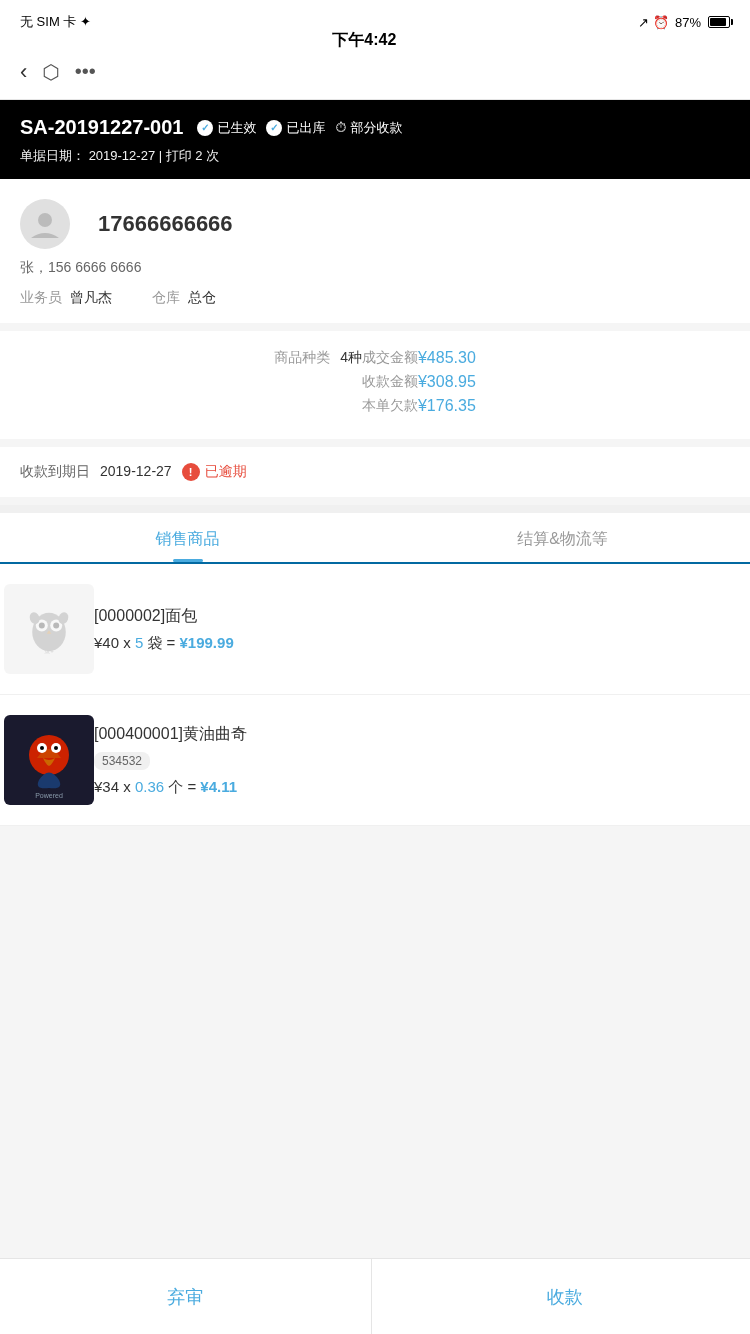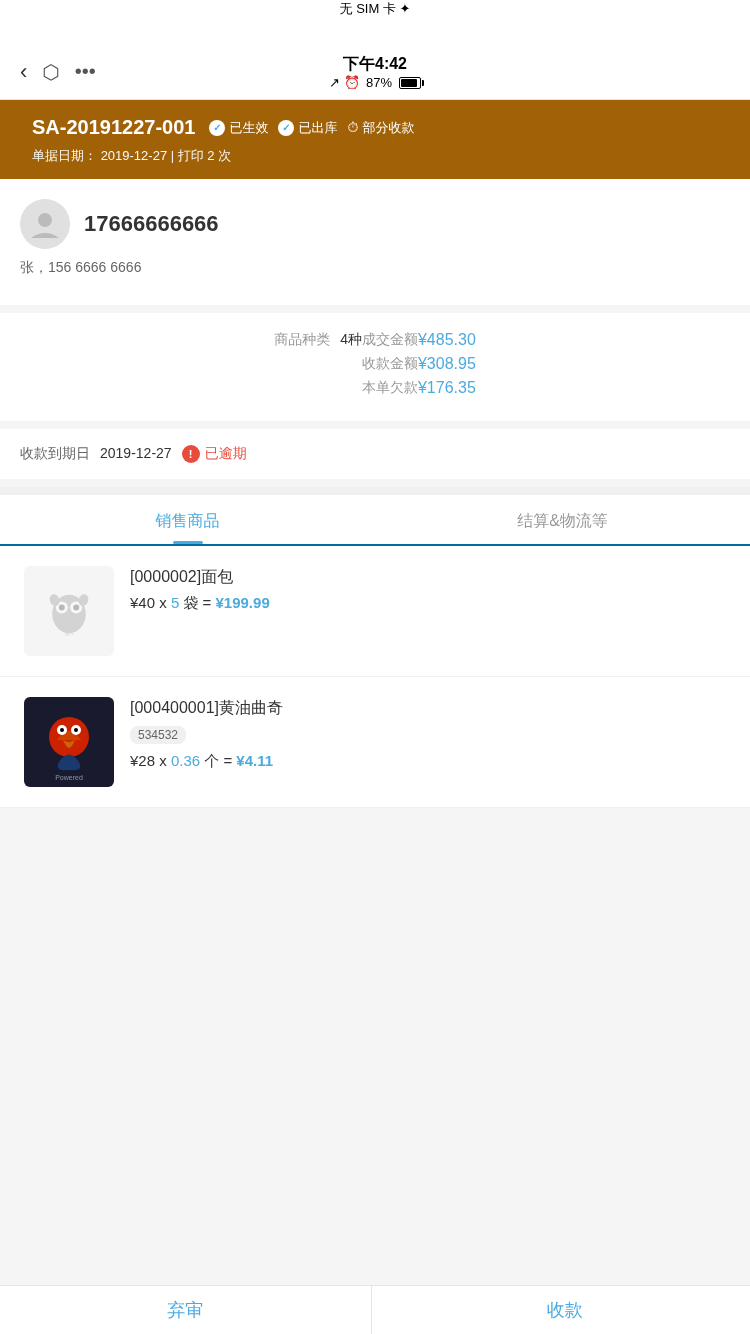--- a/index.html
+++ b/index.html
@@ -15,21 +15,20 @@
     
     .status-bar {
       display: flex;
       justify-content: space-between;
       align-items: center;
       background: #fff;
       padding: 0 20px;
       height: 44px;
       font-size: 14px;
       font-weight: 500;
-      flex-direction: column;
     }
     .status-left { font-size: 13px; color: #000; }
     .status-center { font-size: 16px; font-weight: 600; color: #000; margin-top: 36px; }
     .status-right { display: flex; align-items: center; gap: 5px; font-size: 13px; color: #000; }
     .battery-icon {
       display: inline-block;
       width: 22px; height: 12px;
       border: 1.5px solid #000;
       border-radius: 2px;
       position: relative;
@@ -80,22 +79,22 @@
       align-items: center;
     }
     .nav-action-icon {
       font-size: 20px;
       color: #555;
       cursor: pointer;
     }
 
     
     .order-header {
-      background: #a16207;
-      padding: 16px 32px 14px;
+      background: #000000;
+      padding: 16px 20px 14px;
     }
     .order-header-top {
       display: flex;
       align-items: center;
       gap: 14px;
       margin-bottom: 8px;
     }
     .order-id {
       font-size: 20px;
       font-weight: 700;
@@ -136,21 +135,21 @@
 
     
     .customer-section {
       background: #fff;
       padding: 20px 20px 16px;
       margin-bottom: 8px;
     }
     .customer-top {
       display: flex;
       align-items: center;
-      gap: 14px;
+      gap: 28px;
       margin-bottom: 10px;
     }
     .customer-avatar {
       width: 50px; height: 50px;
       border-radius: 50%;
       background: #e0e0e0;
       display: flex;
       align-items: center;
       justify-content: center;
       font-size: 24px;
@@ -302,24 +301,23 @@
       background: #4AABDF;
       border-radius: 2px;
     }
 
     
     .product-list {
       background: #fff;
     }
     .product-item {
       display: flex;
-      align-items: flex-start;
-      padding: 20px 24px;
+      align-items: center;
+      padding: 20px 4px;
       border-bottom: 1px solid #f0f0f0;
-      gap: 16px;
     }
     .product-image {
       width: 90px; height: 90px;
       background: #f5f5f5;
       border-radius: 6px;
       display: flex;
       align-items: center;
       justify-content: center;
       flex-shrink: 0;
       overflow: hidden;
@@ -361,21 +359,21 @@
     }
 
     
     .bottom-bar {
       position: fixed;
       bottom: 0; left: 0;
       width: 750px;
       background: #fff;
       border-top: 1px solid #e5e5e5;
       display: flex;
-      height: 49px;
+      height: 76px;
       gap: 8px;
     }
     .bottom-btn {
       flex: 1;
       display: flex;
       align-items: center;
       justify-content: center;
       font-size: 18px;
       cursor: pointer;
       background: none;
@@ -458,20 +456,30 @@
   <div class="customer-top">
     <div class="customer-avatar">
       <svg width="32" height="32" viewBox="0 0 32 32" fill="none">
         <circle cx="16" cy="12" r="7" fill="#bbb"></circle>
         <path d="M2 30 Q16 20 30 30" fill="#bbb"></path>
       </svg>
     </div>
     <span class="customer-name">17666666666</span>
   </div>
   <div class="customer-sub">张，156 6666 6666</div>
+  <div class="customer-info-row">
+    <div class="info-item">
+      <span class="info-label">业务员</span>
+      <span class="info-value">曾凡杰</span>
+    </div>
+    <div class="info-item">
+      <span class="info-label">仓库</span>
+      <span class="info-value">总仓</span>
+    </div>
+  </div>
 </div>
 
 <div class="summary-section">
   <div class="summary-left">
     <div class="summary-row">
       <span class="summary-label">商品种类</span>
       <span class="summary-value">4种</span>
     </div>
   </div>
   <div class="summary-right">
@@ -552,21 +560,21 @@
         <circle cx="47" cy="28" r="2" fill="#000"></circle>
         <path d="M30 60 Q40 45 50 60 Q55 70 40 68 Q25 70 30 60Z" fill="#1a3a6e"></path>
         <path d="M34 38 Q40 42 46 38 Q43 45 40 46 Q37 45 34 38Z" fill="#cc6600"></path>
         <text x="40" y="78" text-anchor="middle" font-size="7" fill="#8899aa">Powered</text>
       </svg>
     </div>
     <div class="product-info">
       <div class="product-name">[000400001]黄油曲奇</div>
       <span class="product-sku-badge">534532</span>
       <div class="product-price-row">
-        <span>¥28</span>
+        <span>¥34</span>
         <span> x </span>
         <span class="price-qty-highlight">0.36</span>
         <span>个</span>
         <span> = </span>
         <span class="price-highlight">¥4.11</span>
       </div>
     </div>
   </div>
 
 </div>

